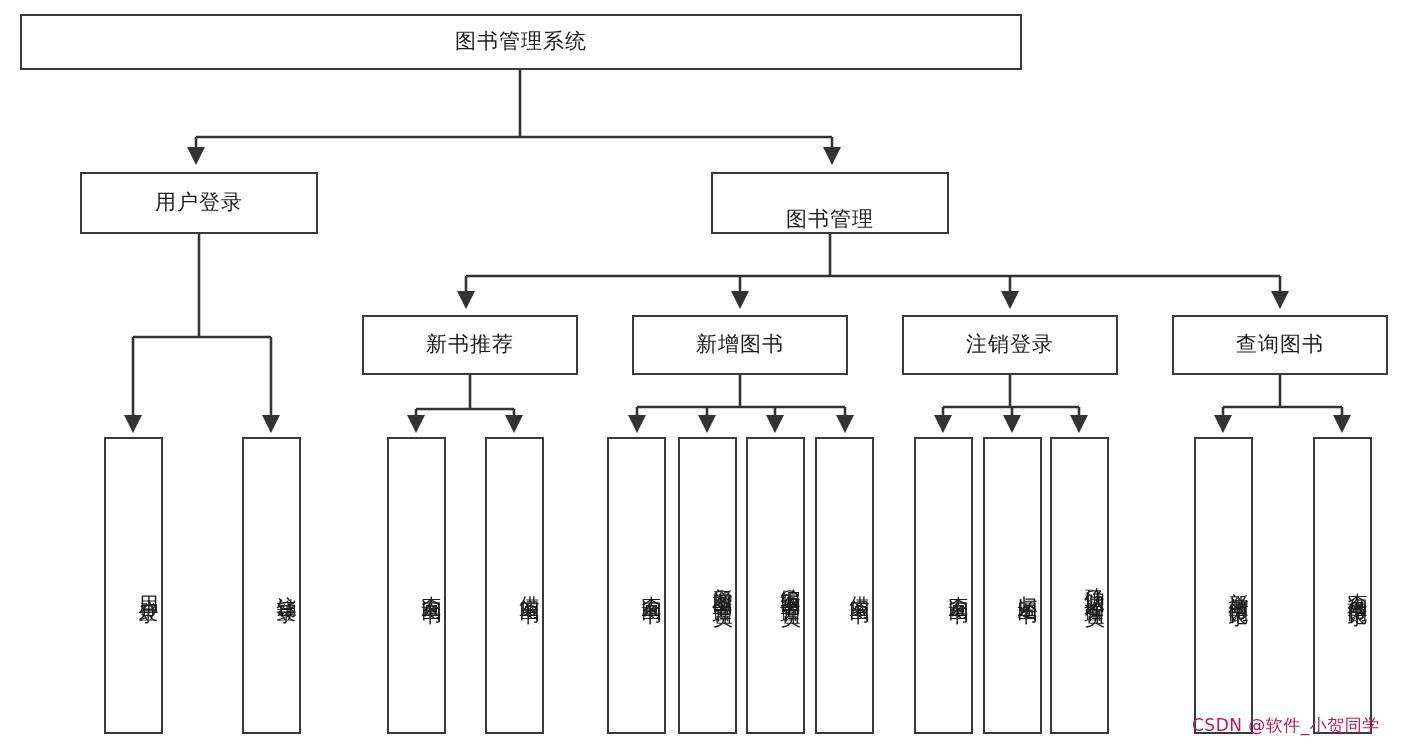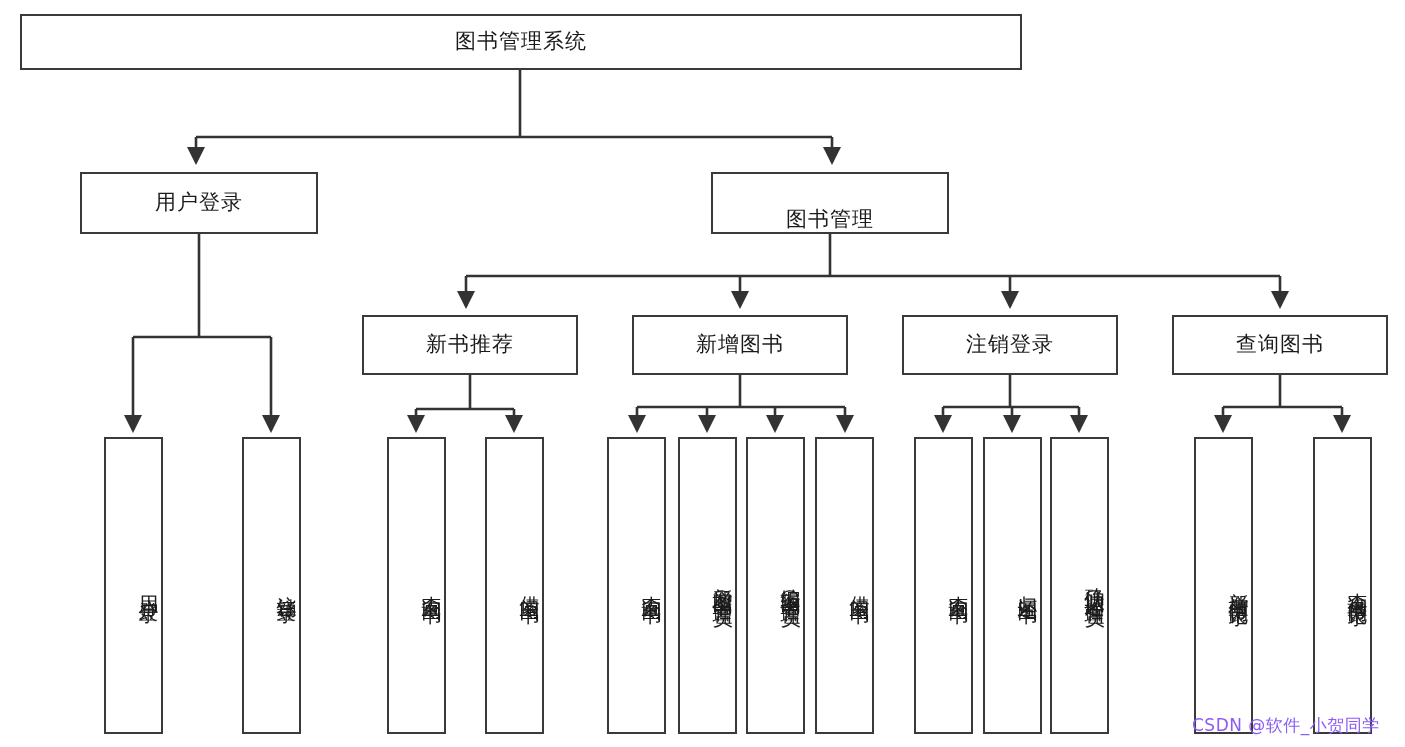--- a/index.html
+++ b/index.html
@@ -51,21 +51,21 @@
     justify-content: center;
     padding: 10px 0 10px 0;
     letter-spacing: 3px;
   }
   .node.vert > span {
     display: block;
   }
   .watermark {
     position: absolute;
     font-size: 17px;
-    color: #8b5cf6;
+    color: #be185d;
     letter-spacing: 0.5px;
     white-space: nowrap;
     user-select: none;
   }
 </style>
 </head>
 <body>
 
 <div id="canvas">
 

